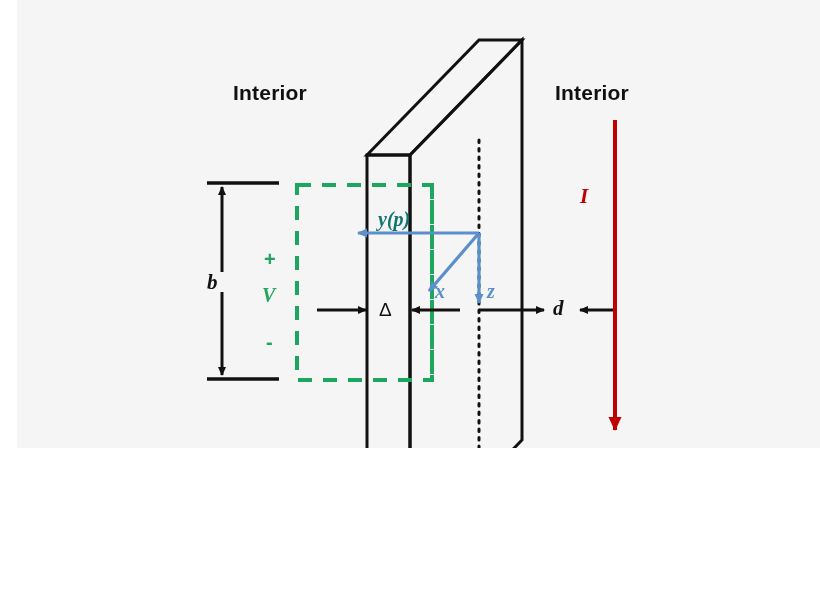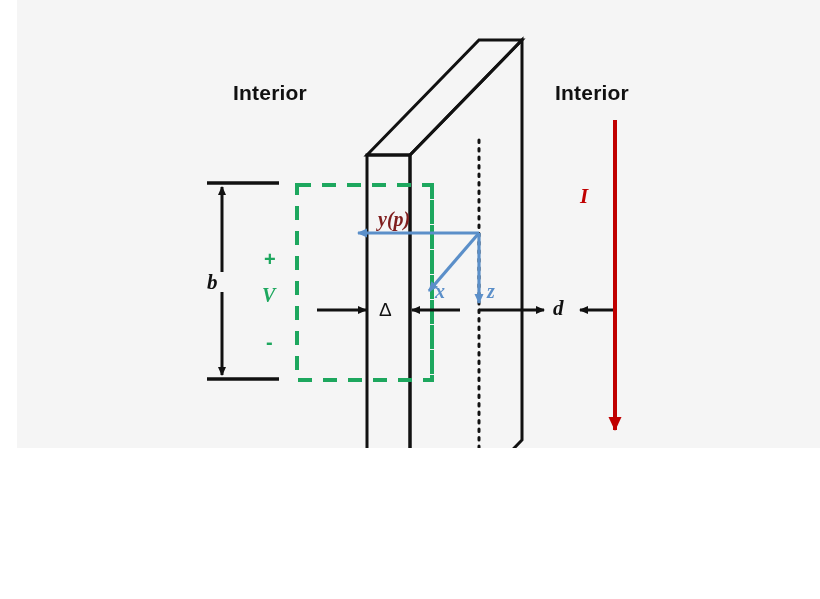--- a/index.html
+++ b/index.html
@@ -56,21 +56,21 @@
   .lbl-green-sign {
     font-size: 20px;
     font-weight: bold;
     color: #1da75e;
     font-family: "Liberation Sans", sans-serif;
   }
   .lbl-blue {
     font-size: 20px;
     font-weight: bold;
     font-style: italic;
-    color: #7f1d1d;
+    color: #0f766e;
     font-family: "Liberation Serif", serif;
   }
   .lbl-blue-axis {
     font-size: 20px;
     font-weight: bold;
     font-style: italic;
     color: #5b8fc9;
     font-family: "Liberation Serif", serif;
   }
   .lbl-red {

